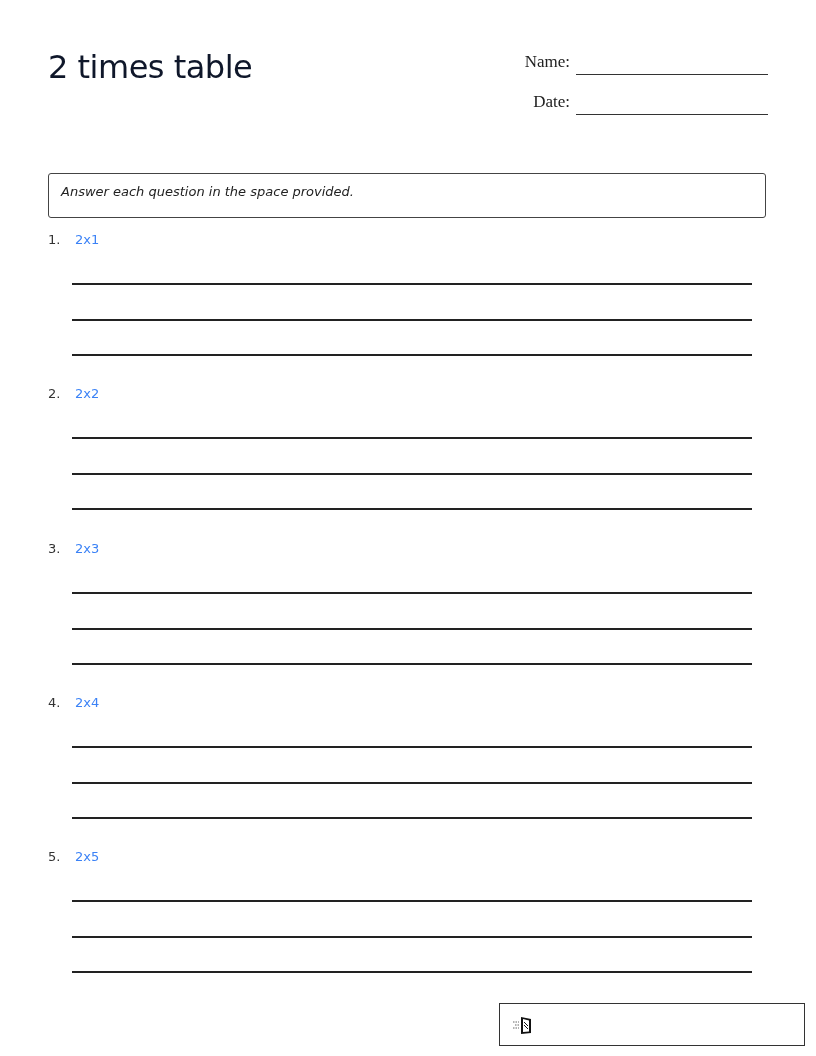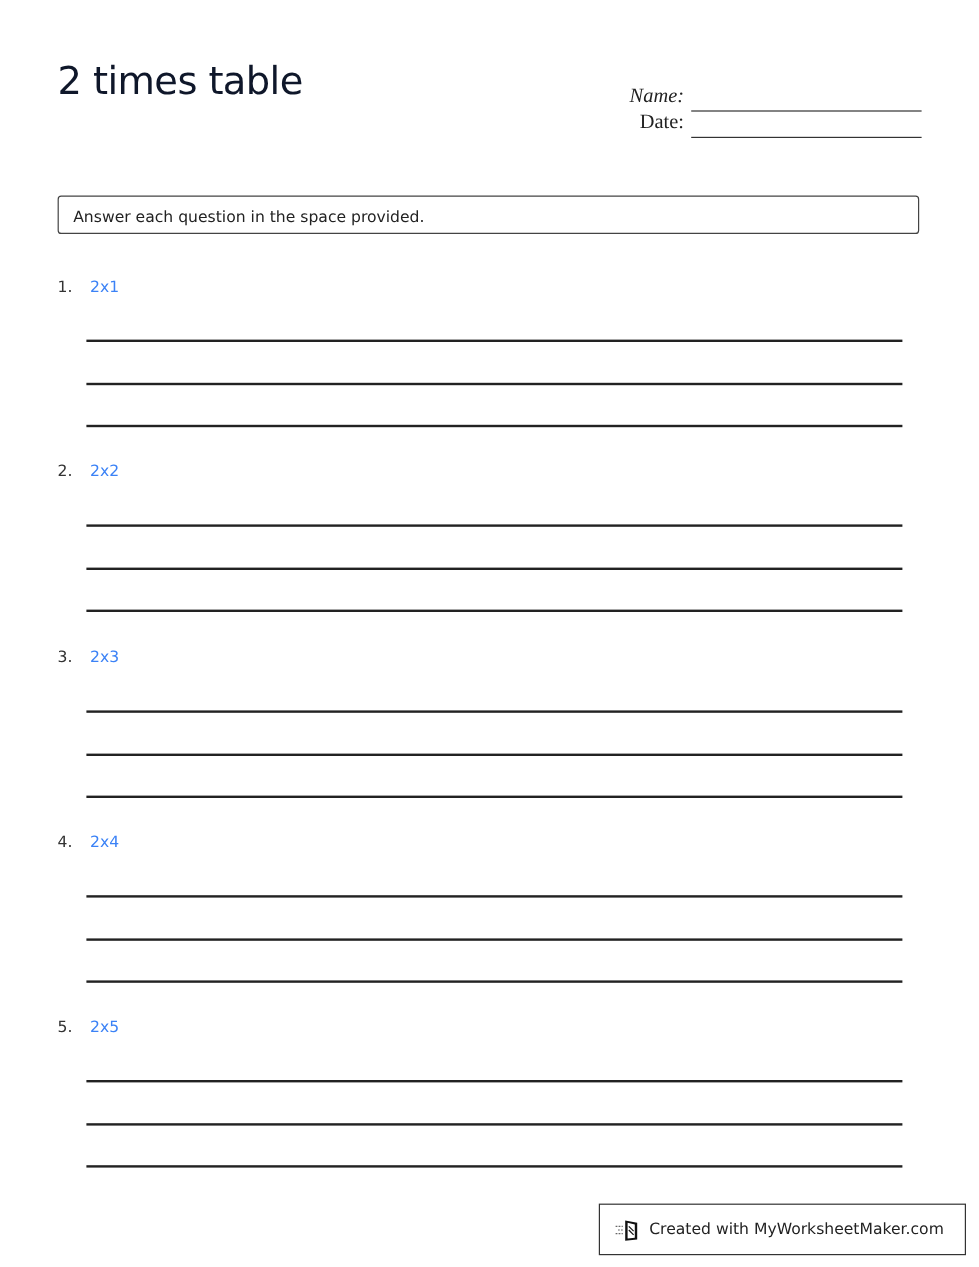--- a/index.html
+++ b/index.html
@@ -1,36 +1,36 @@
 <!DOCTYPE html>
 <html><head>
 <meta charset="utf-8">
 <style>
   html, body { margin: 0; padding: 0; background: #ffffff; }
   body { width: 816px; height: 1056px; position: relative; overflow: hidden; font-family: "DejaVu Sans", sans-serif; color: #222; }
   .title { position: absolute; left: 48px; top: 48px; font-size: 32px; font-weight: normal; color: #0f172a; letter-spacing: -0.5px; margin: 0; }
   .field { position: absolute; font-family: "Liberation Serif", serif; font-size: 17px; color: #222; }
   .field-label { position: absolute; right: 0; top: 0; }
   .field-line { position: absolute; border-bottom: 1px solid #333; height: 0; }
-  .instructions { position: absolute; left: 48px; top: 163px; width: 718px; height: 32px; border: 1px solid #444; border-radius: 3px; box-sizing: border-box; }
+  .instructions { position: absolute; left: 48px; top: 173px; width: 718px; height: 45px; border: 1px solid #444; border-radius: 3px; box-sizing: border-box; font-style: italic; }
   .instructions span { position: absolute; left: 12px; top: 10px; font-size: 13px; color: #222; }
   .question { position: absolute; left: 48px; width: 720px; }
   .q-num { position: absolute; left: 0; top: 0; font-size: 13px; color: #333; }
   .q-text { position: absolute; left: 27px; top: 0; font-size: 13px; color: #3b82f6; }
   .answer-line { position: absolute; left: 24px; width: 680px; height: 0; border-top: 2px solid #222; }
   .footer { position: absolute; left: 499px; top: 1003px; width: 306px; height: 43px; border: 1px solid #333; box-sizing: border-box; }
   .footer-icon { position: absolute; left: 12px; top: 11px; width: 22px; height: 20px; }
   .footer-text { position: absolute; left: 41px; top: 13px; font-size: 13px; color: #222; }
 </style>
 </head>
 <body>
 
 <h1 class="title">2 times table</h1>
 
-<div class="field" style="left:430px; top:70px; width:338px; height:26px;font-style:italic;">
+<div class="field" style="left:430px; top:52px; width:338px; height:26px;">
   <span class="field-label" style="right:198px;">Name:</span>
   <div class="field-line" style="left:146px; top:22px; width:192px;"></div>
 </div>
 
 <div class="field" style="left:430px; top:92px; width:338px; height:26px;">
   <span class="field-label" style="right:198px;">Date:</span>
   <div class="field-line" style="left:146px; top:22px; width:192px;"></div>
 </div>
 
 <div class="instructions">
@@ -82,14 +82,13 @@
     <svg width="22" height="20" viewBox="0 0 22 20">
       <line x1="1" y1="7" x2="7" y2="7" stroke="#666" stroke-width="1" stroke-dasharray="1.5 1"></line>
       <line x1="3" y1="10" x2="8" y2="10" stroke="#666" stroke-width="1" stroke-dasharray="1.5 1"></line>
       <line x1="1" y1="13" x2="7" y2="13" stroke="#666" stroke-width="1" stroke-dasharray="1.5 1"></line>
       <polygon points="9,2 19,4 19,18 9,19" fill="#111"></polygon>
       <polygon points="11,4 17,5.5 17,16.5 11,17" fill="#fff"></polygon>
       <line x1="12" y1="7" x2="16" y2="11" stroke="#111" stroke-width="1"></line>
       <line x1="12" y1="10" x2="16" y2="14" stroke="#111" stroke-width="1"></line>
     </svg>
   </span>
-  <span class="footer-text">Created with MyWorksheetMaker.com</span>
 </div>
 
 </body></html>

